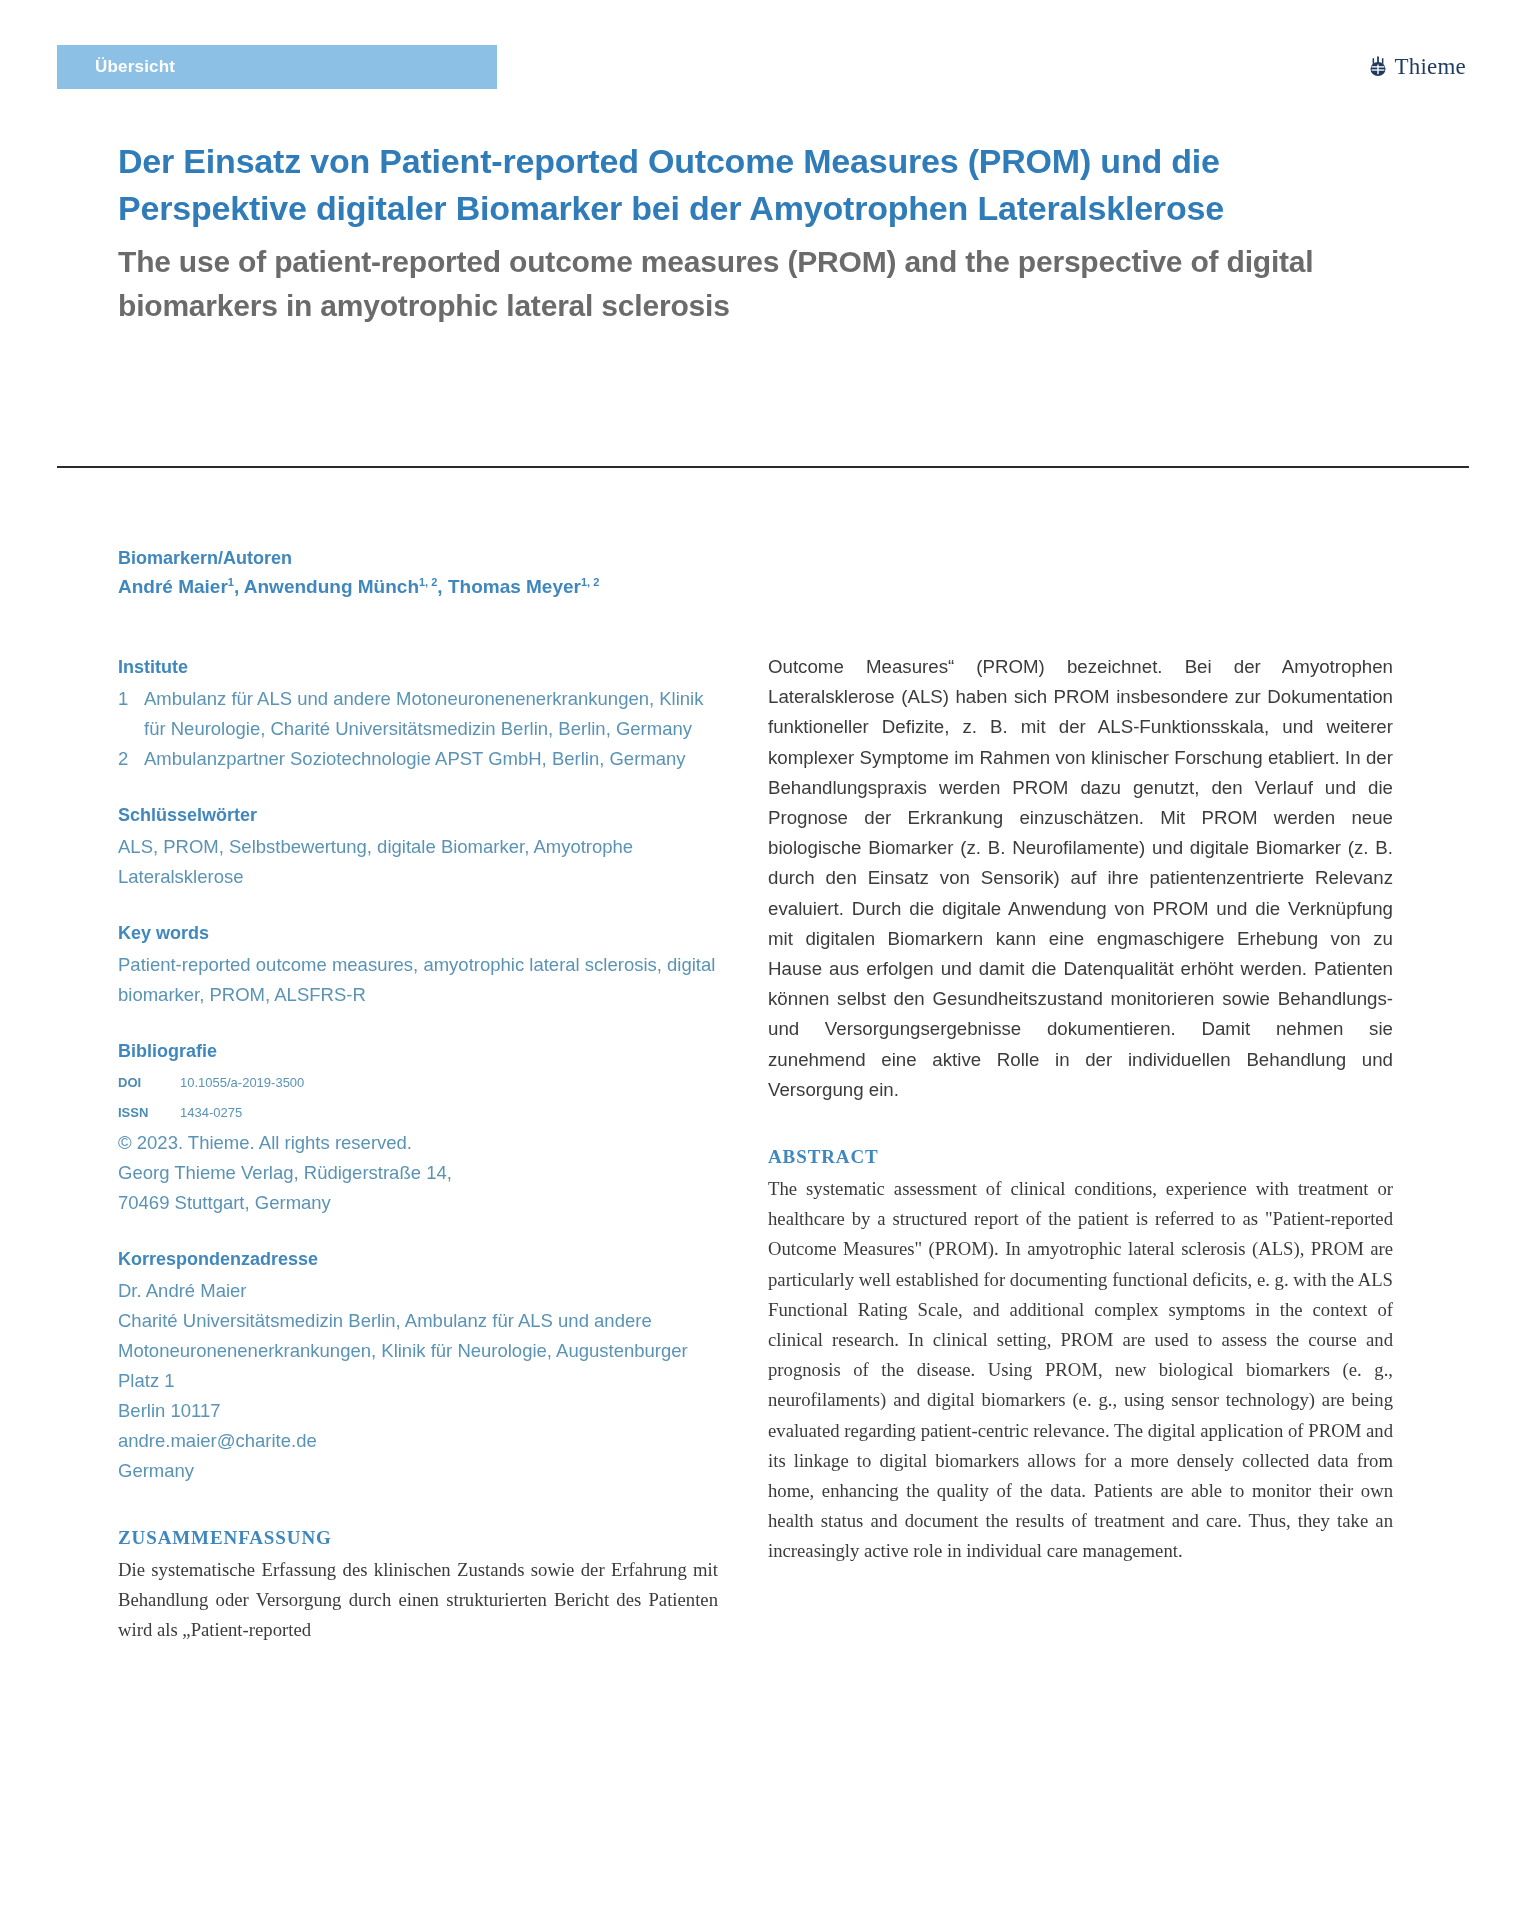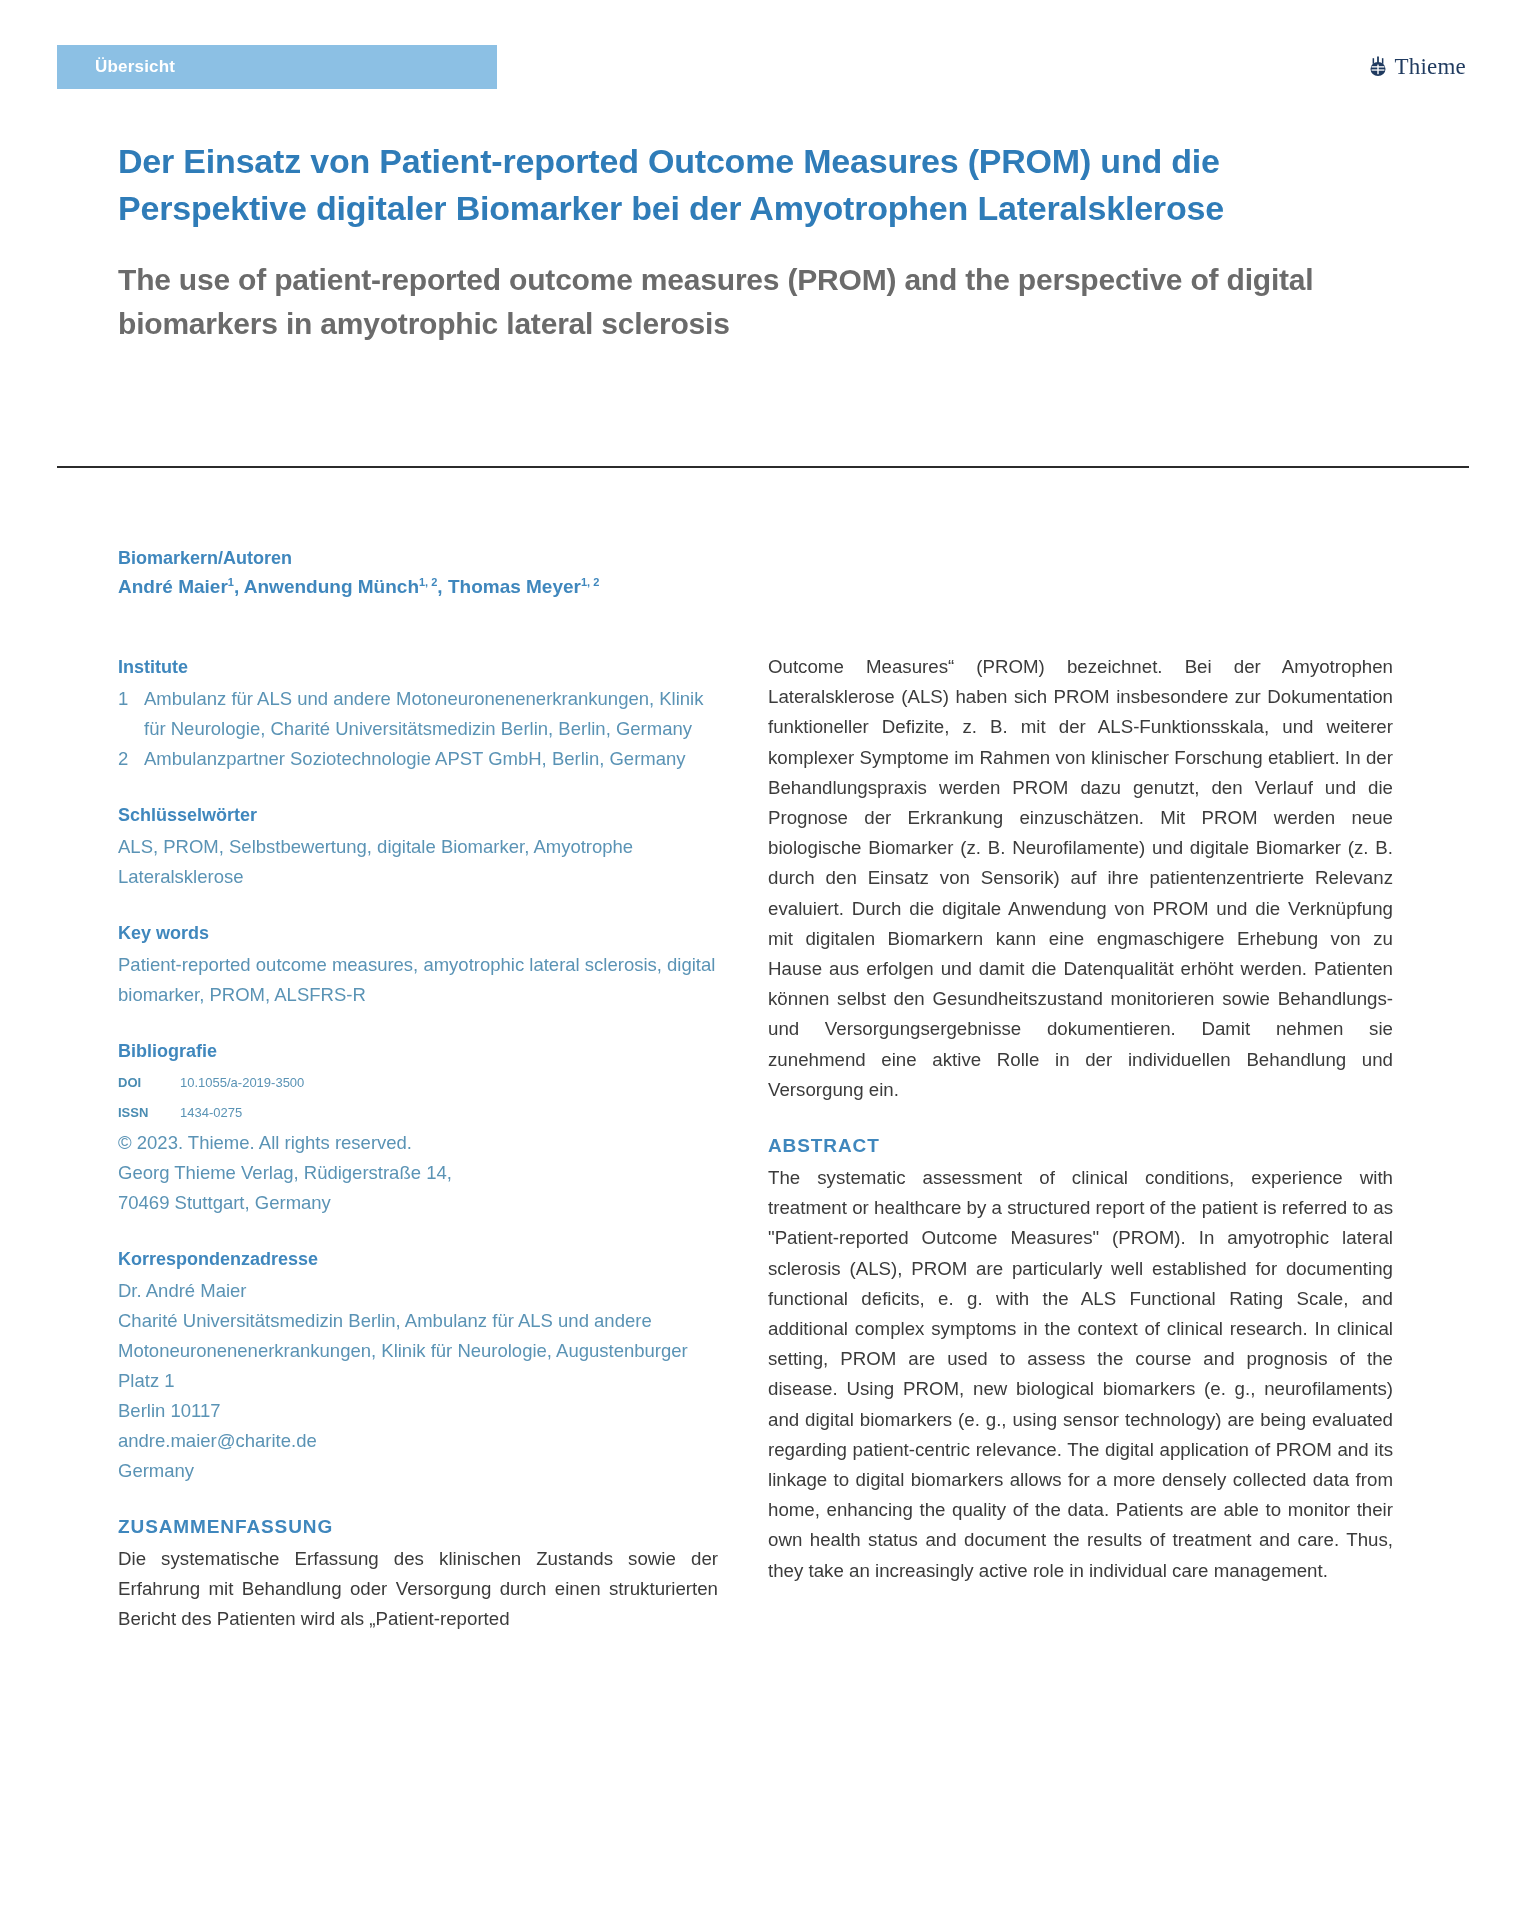--- a/index.html
+++ b/index.html
@@ -78,21 +78,21 @@
     color: #2f7cb8;
     letter-spacing: -0.2px;
     margin: 0;
   }
   .title-en {
     font-size: 30px;
     line-height: 44px;
     font-weight: bold;
     color: #6b6b6b;
     letter-spacing: -0.2px;
-    margin: 26px 0 0 0;
+    margin: 8px 0 0 0;
   }
 
   .rule {
     position: absolute;
     top: 466px;
     left: 57px;
     width: 1412px;
     height: 2px;
     background: #2b2b2b;
   }
@@ -183,21 +183,21 @@
   }
 
   .abstract-body {
     font-size: 18.7px;
     line-height: 30.2px;
     color: #3b3b3b;
     text-align: justify;
     margin: 0;
   }
 
-  .gap-top { margin-top: 26px; }
+  .gap-top { margin-top: 37px; font-family: Liberation Serif, serif; }
 </style>
 </head>
 <body>
 
 <div class="page">
 
   <div class="runninghead">
     <span class="runninghead-label">Übersicht</span>
   </div>
 

